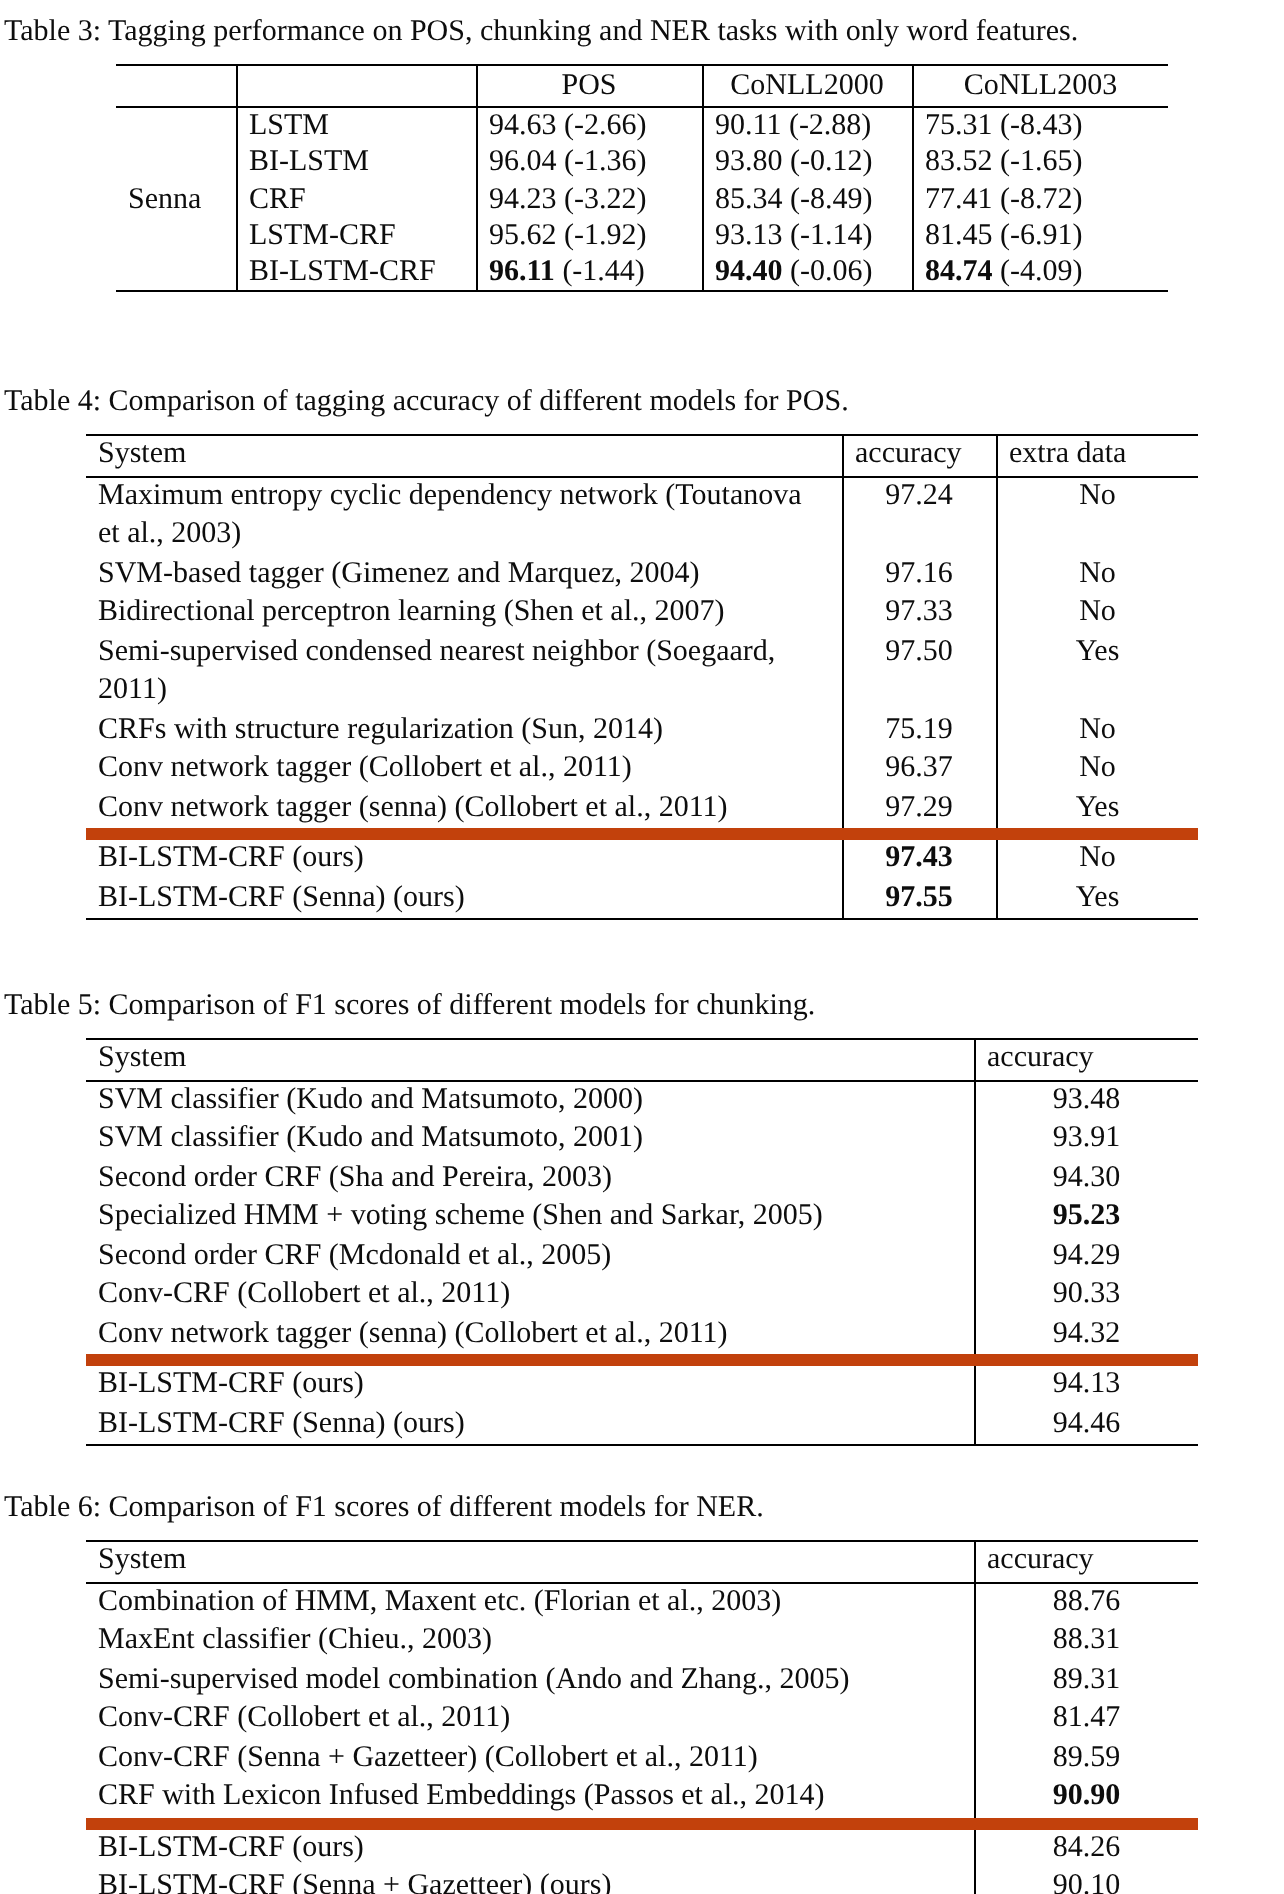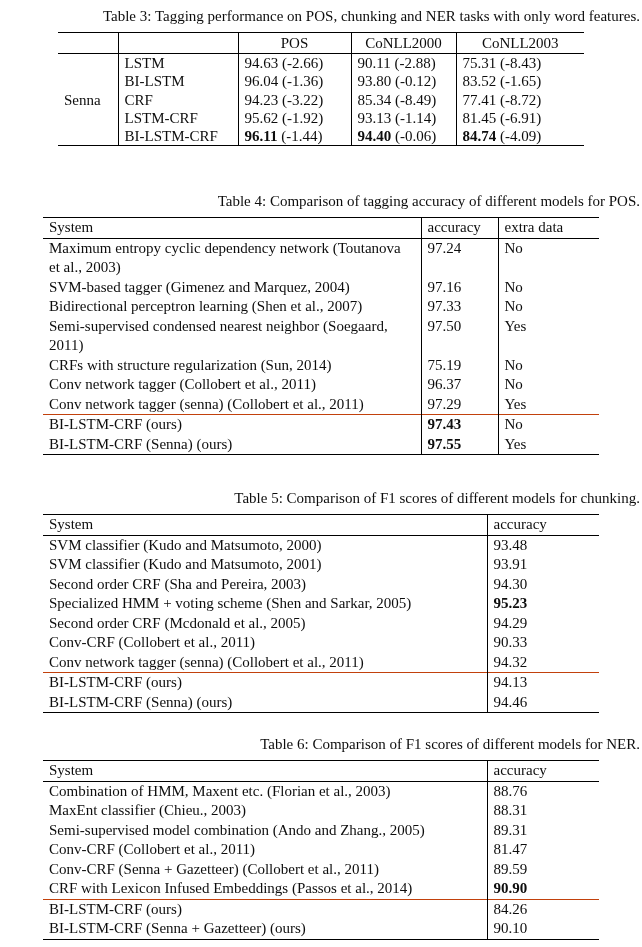--- a/index.html
+++ b/index.html
@@ -7,33 +7,33 @@
   body {
     width: 642px;
     min-height: 947px;
     background: #ffffff;
     color: #0d0d0d;
     font-family: "Liberation Serif", "DejaVu Serif", serif;
     font-size: 15px;
   }
   .page { padding-top: 7px; }
   .caption {
-    text-align: right;
+    text-align: left;
     margin: 0 2px 7px 2px;
     line-height: 1.2;
   }
   table.paper {
     border-collapse: collapse;
     margin: 0 auto;
     table-layout: fixed;
     border-top: 1px solid #000;
     border-bottom: 1px solid #000;
   }
   table.paper thead tr { border-bottom: 1px solid #000; }
-  tr.section-start { border-top: 1px solid #c2410c; font-family: Liberation Serif, serif; }
+  tr.section-start { border-top: 6px solid #c2410c; font-family: Liberation Serif, serif; }
   th, td {
     font-weight: normal;
     padding: 0 6px;
     text-align: left;
     vertical-align: top;
     line-height: 1.3;
     overflow: hidden;
   }
   b { font-weight: bold; }
 
@@ -42,21 +42,21 @@
   .t3 th, .t3 td { border-left: 1px solid #000; line-height: 1.08; padding: 1px 6px; }
   .t3 th { text-align: center; padding: 2px 6px; }
   .t3 th:first-child { border-left: none; }
   .t3 td.group { border-left: none; vertical-align: middle; }
   .t3 td.num { text-align: left; }
 
   
   .tcols { width: 556px; }
   .tcols th + th, .tcols td + td { border-left: 1px solid #000; }
   .tcols th + th { text-align: left; }
-  .tcols td.num { }
+  .tcols td.num { text-align: center; }
 
   #b3 { margin-bottom: 46px; }
   #b4 { margin-bottom: 34px; }
   #b5 { margin-bottom: 22px; }
 </style>
 </head>
 <body>
 
 <div class="page">
 

